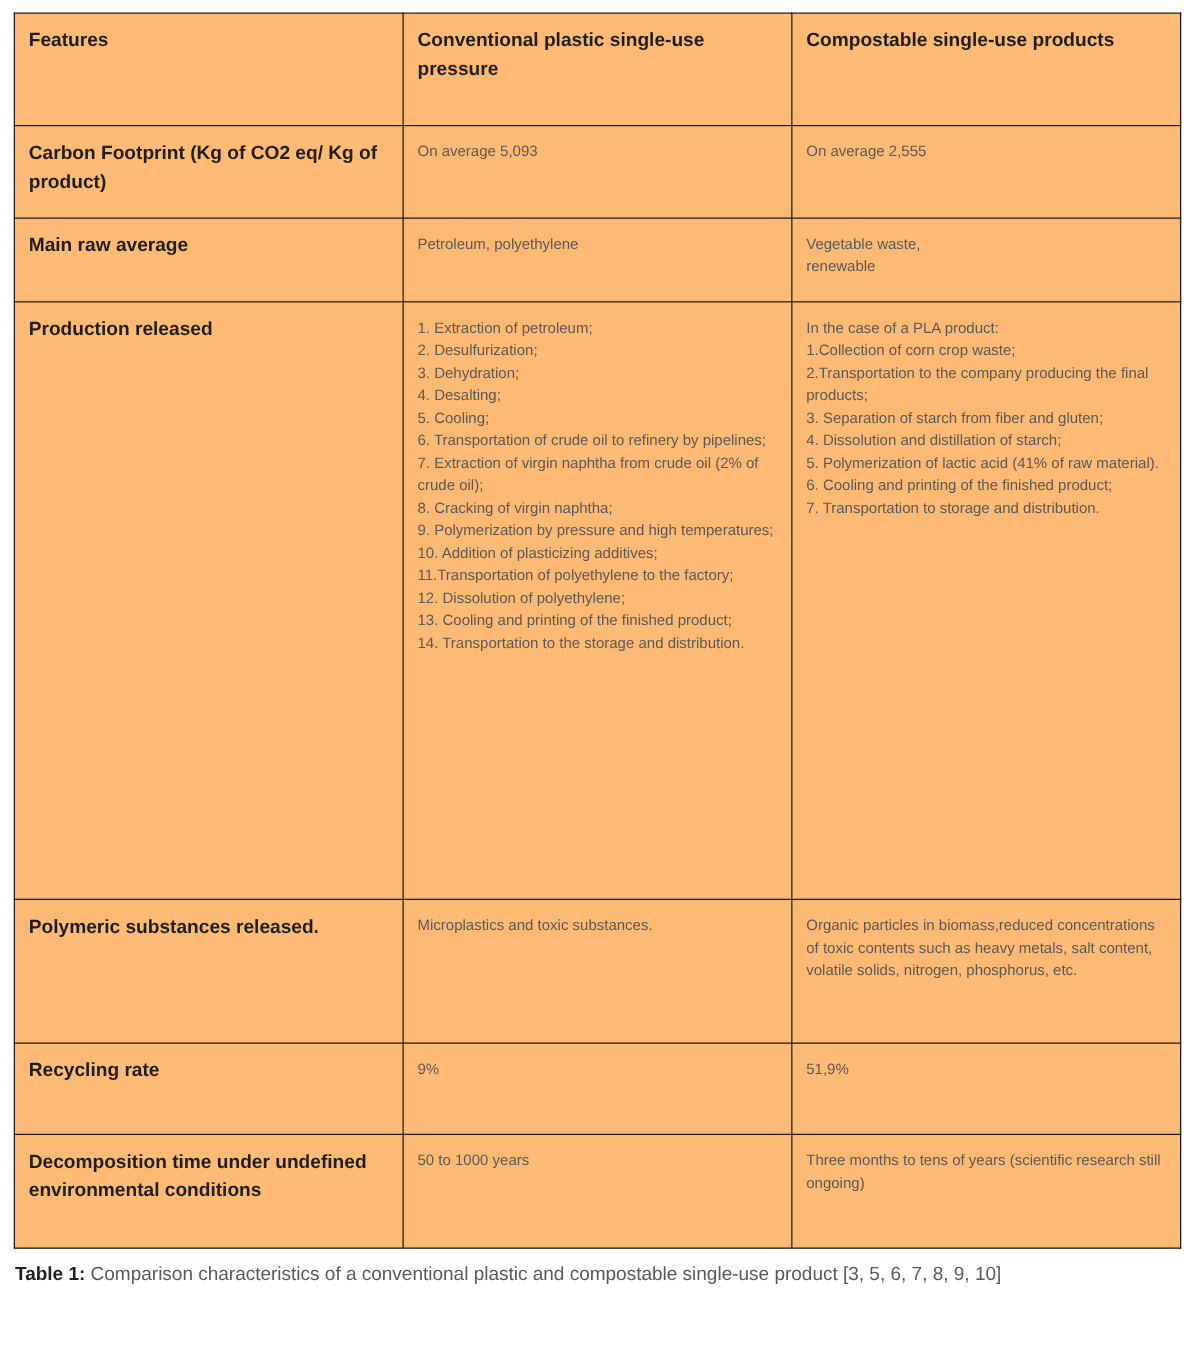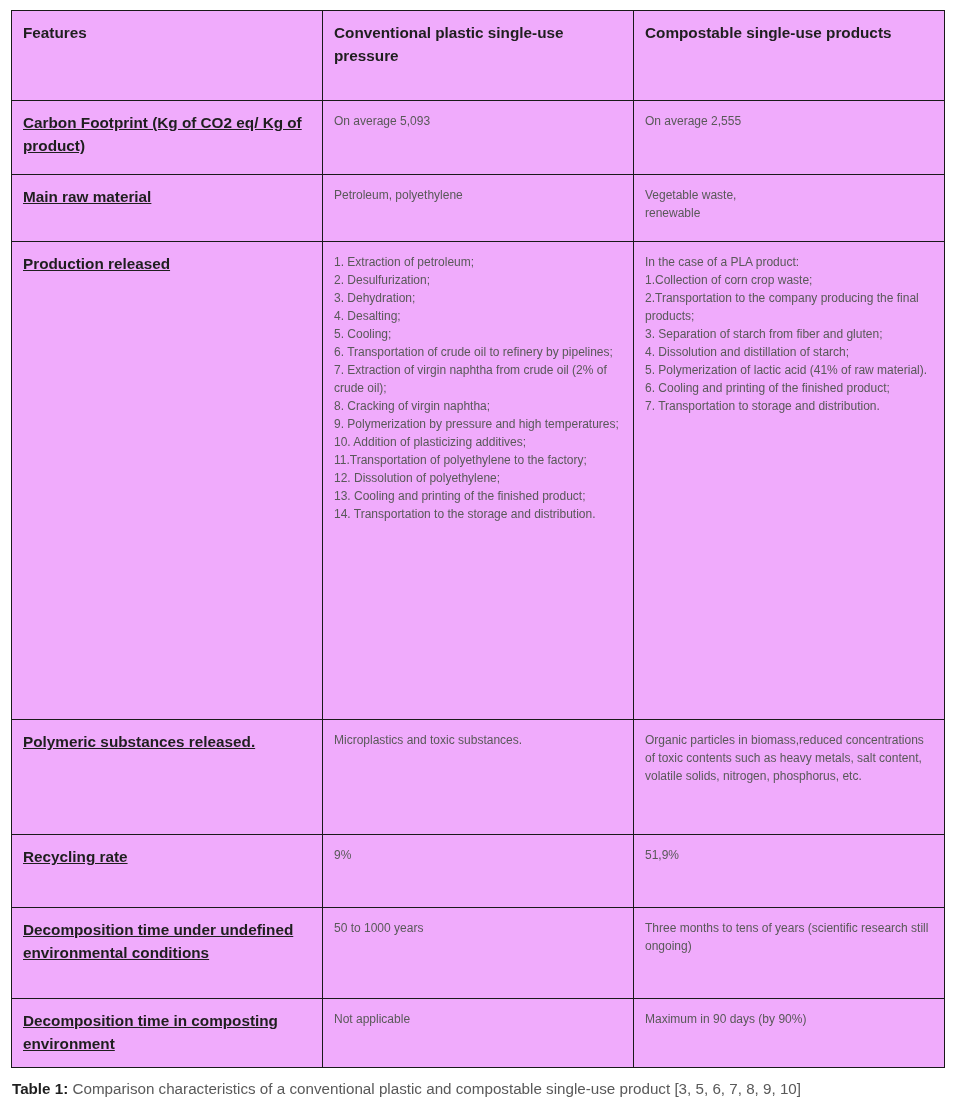--- a/index.html
+++ b/index.html
@@ -26,34 +26,33 @@
     border-collapse: collapse;
     width: 933px;
     table-layout: fixed;
     background: #ffffff;
   }
 
   table.comparison td {
     border: 1px solid #1a1a1a;
     vertical-align: top;
     padding: 11px 12px 11px 11px;
-    background: #f0abfc;
+    background: #fdba74;
   }
 
   
   col.c1 { width: 311px; }
   col.c2 { width: 311px; }
   col.c3 { width: 311px; }
 
   .feature-cell {
     font-weight: bold;
     color: #1f1f1f;
     font-size: 15.3px;
     line-height: 1.5;
-    text-decoration: underline;
   }
 
   .head-cell {
     font-weight: bold;
     color: #1f1f1f;
     font-size: 15.3px;
     line-height: 1.5;
   }
 
   .value-cell {
@@ -104,21 +103,21 @@
         <td class="head-cell">Compostable single-use products</td>
       </tr>
 
       <tr class="row-carbon">
         <td class="feature-cell">Carbon Footprint (Kg of CO2 eq/ Kg of product)</td>
         <td class="value-cell" style="white-space: pre-wrap;">On average 5,093</td>
         <td class="value-cell" style="white-space: pre-wrap;">On average 2,555</td>
       </tr>
 
       <tr class="row-raw">
-        <td class="feature-cell">Main raw material</td>
+        <td class="feature-cell">Main raw average</td>
         <td class="value-cell" style="white-space: pre-wrap;">Petroleum, polyethylene</td>
         <td class="value-cell" style="white-space: pre-wrap;">Vegetable waste,
 renewable</td>
       </tr>
 
       <tr class="row-process">
         <td class="feature-cell">Production released</td>
         <td class="value-cell" style="white-space: pre-wrap;">1. Extraction of petroleum;
 2. Desulfurization;
 3. Dehydration;
@@ -154,23 +153,18 @@
         <td class="value-cell" style="white-space: pre-wrap;">9%</td>
         <td class="value-cell" style="white-space: pre-wrap;">51,9%</td>
       </tr>
 
       <tr class="row-decomp-undefined">
         <td class="feature-cell">Decomposition time under undefined environmental conditions</td>
         <td class="value-cell" style="white-space: pre-wrap;">50 to 1000 years</td>
         <td class="value-cell" style="white-space: pre-wrap;">Three months to tens of years (scientific research still ongoing)</td>
       </tr>
 
-      <tr class="row-decomp-compost">
-        <td class="feature-cell">Decomposition time in composting environment</td>
-        <td class="value-cell" style="white-space: pre-wrap;">Not applicable</td>
-        <td class="value-cell" style="white-space: pre-wrap;">Maximum in 90 days (by 90%)</td>
-      </tr>
     </tbody>
   </table>
 
   <div class="caption"><span class="caption-label">Table 1:</span><span> Comparison characteristics of a conventional plastic and compostable single-use product [3, 5, 6, 7, 8, 9, 10]</span></div>
 
 </div>
 
 </body></html>

